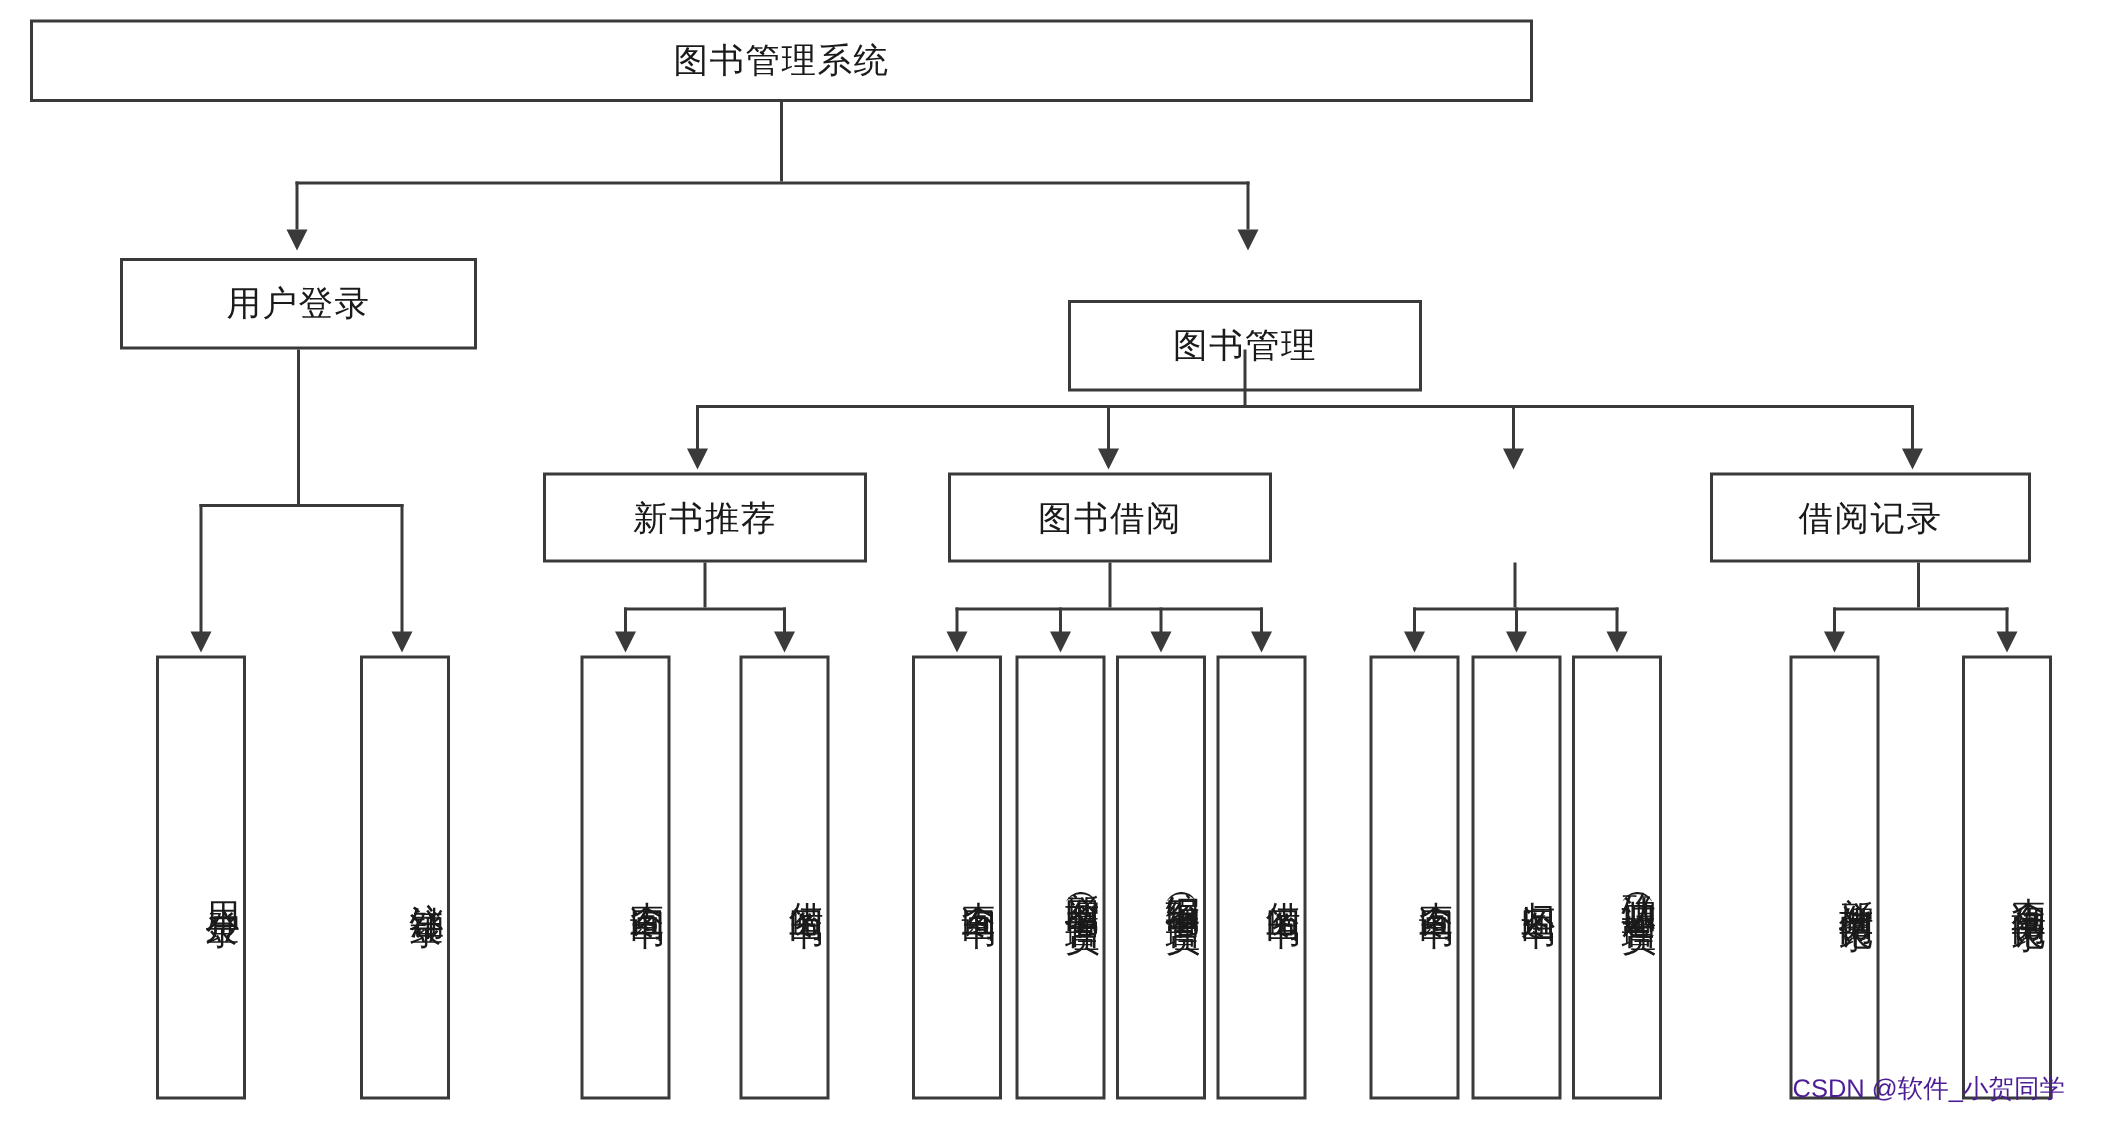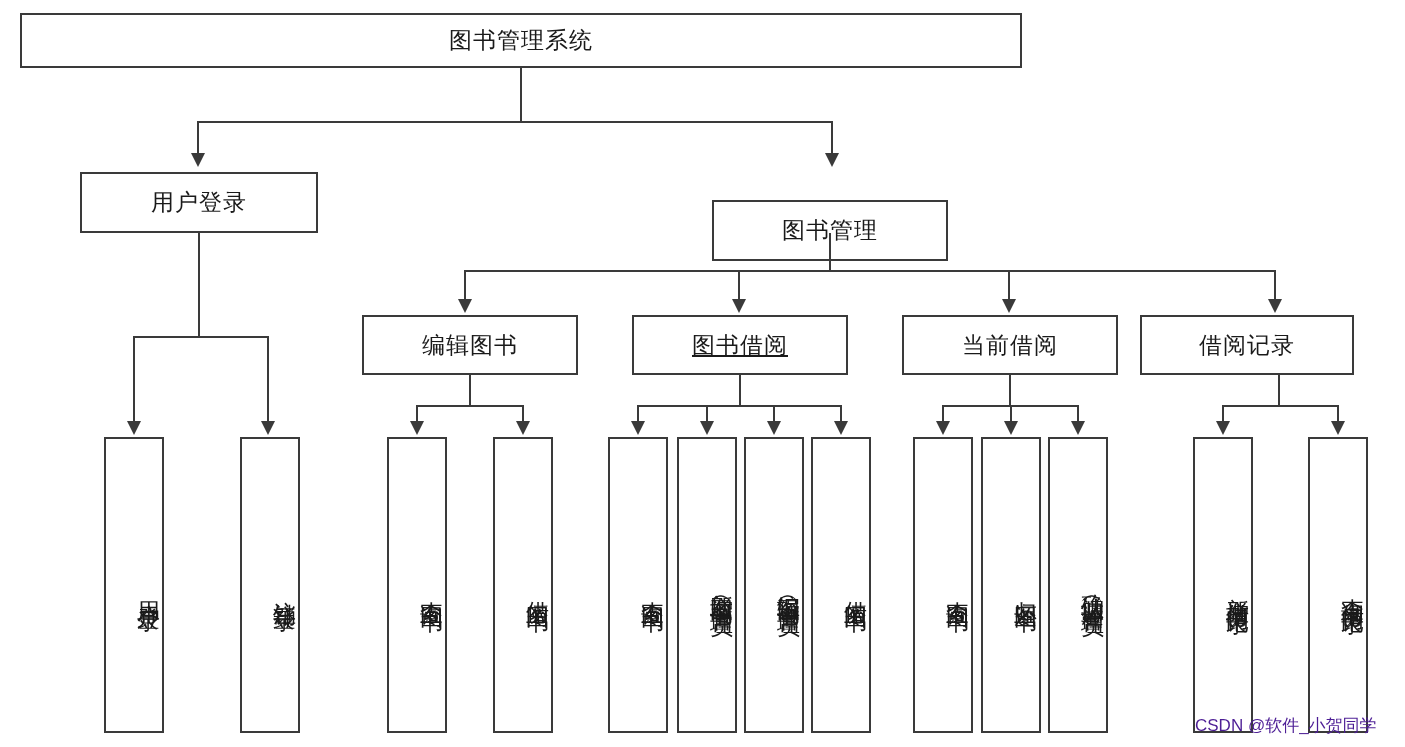--- a/index.html
+++ b/index.html
@@ -111,27 +111,24 @@
   <div class="edge v" style="left:738px; top:270px; width:2px; height:31px;"></div>
   <div class="arrow" style="left:732px; top:299px;"></div>
 
   <div class="edge v" style="left:1008px; top:270px; width:2px; height:31px;"></div>
   <div class="arrow" style="left:1002px; top:299px;"></div>
 
   <div class="edge v" style="left:1274px; top:270px; width:2px; height:31px;"></div>
   <div class="arrow" style="left:1268px; top:299px;"></div>
 
   <div class="node horiz" style="left:362px; top:315px; width:216px; height:60px;">
-    <span>编辑图书</span>
-  </div>
-  <div class="node horiz" style="left:632px; top:315px; width:216px; height:60px;text-decoration:underline;">
+    <span>新书推荐</span>
+  </div>
+  <div class="node horiz" style="left:632px; top:315px; width:216px; height:60px;">
     <span>图书借阅</span>
-  </div>
-  <div class="node horiz" style="left:902px; top:315px; width:216px; height:60px;">
-    <span>当前借阅</span>
   </div>
   <div class="node horiz" style="left:1140px; top:315px; width:214px; height:60px;">
     <span>借阅记录</span>
   </div>
 
   <div class="edge v" style="left:469px; top:375px; width:2px; height:30px;"></div>
   <div class="edge h" style="left:416px; top:405px; width:108px; height:2px;"></div>
   <div class="edge v" style="left:416px; top:405px; width:2px; height:18px;"></div>
   <div class="arrow" style="left:410px; top:421px;"></div>
   <div class="edge v" style="left:522px; top:405px; width:2px; height:18px;"></div>

